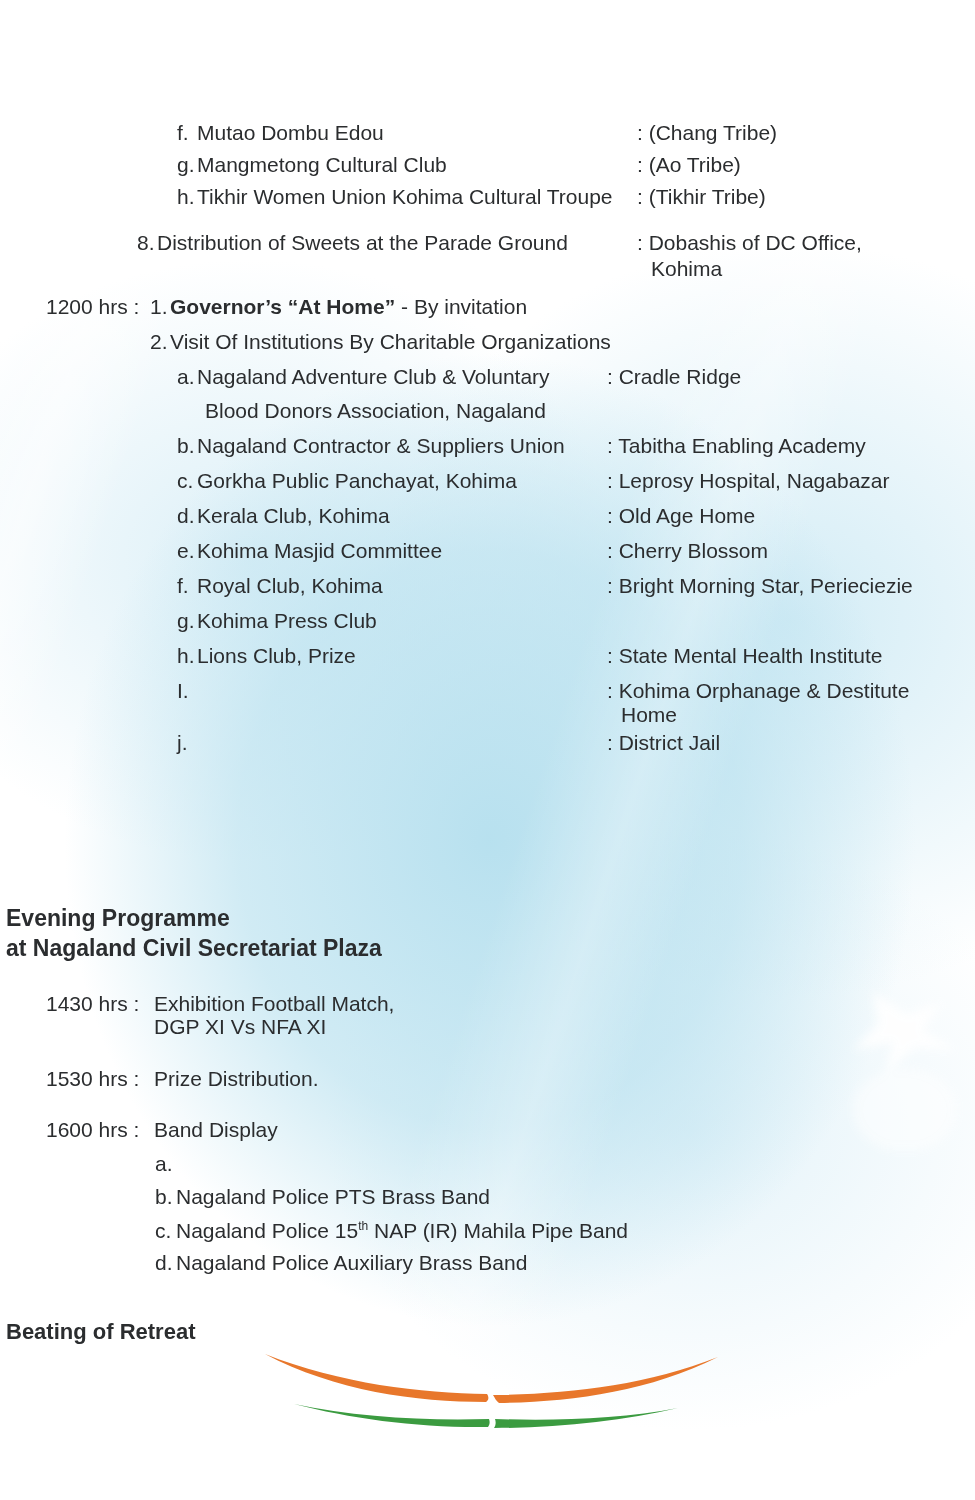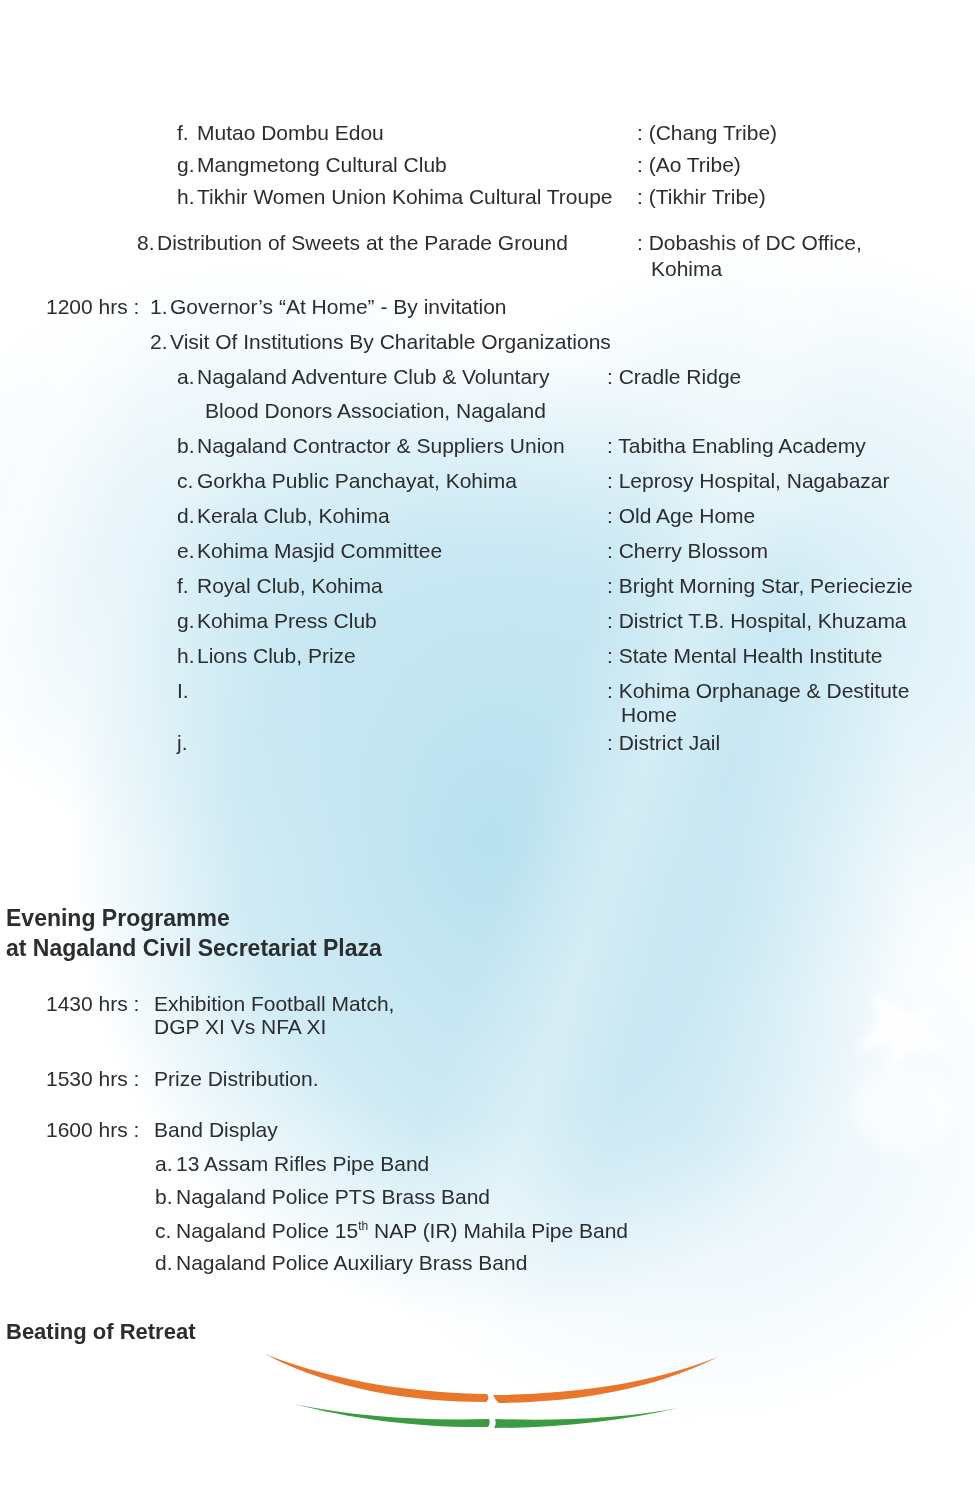--- a/index.html
+++ b/index.html
@@ -30,21 +30,21 @@
   .c-letter{left:177px}
   .c-name{left:197px}
   .c-name2{left:205px}
   .c-vtop{left:637px}
   .c-vtop2{left:651px}
   .c-venue{left:607px}
   .c-venue2{left:621px}
   .c-bletter{left:155px}
   .c-btext{left:176px}
   .c-etext{left:154px}
-  .bold{font-weight:normal}
+  .bold{font-weight:bold}
   .condensed{transform:scaleX(0.85);transform-origin:0 50%;display:inline-block;}
   .heading{position:absolute;left:0;width:975px;font-weight:bold;font-size:23px;line-height:30px;height:30px;margin-left:6px;}
   .footer-heading{font-size:22px;}
   .sup{font-size:12px;position:relative;top:-8px;}
   .decor{position:absolute;pointer-events:none;}
   .sparkle{filter:blur(5px);opacity:0.9;}
 </style>
 </head>
 <body>
 
@@ -114,21 +114,20 @@
   <span class="c-venue">: Cherry Blossom</span>
 </div>
 <div class="row" style="top:573px">
   <span class="c-letter">f.</span>
   <span class="c-name">Royal Club, Kohima</span>
   <span class="c-venue">: Bright Morning Star, Perieciezie</span>
 </div>
 <div class="row" style="top:608px">
   <span class="c-letter">g.</span>
   <span class="c-name">Kohima Press Club</span>
-  <span class="c-venue">: District T.B. Hospital, Khuzama</span>
 </div>
 <div class="row" style="top:643px">
   <span class="c-letter">h.</span>
   <span class="c-name">Lions Club, Prize</span>
   <span class="c-venue">: State Mental Health Institute</span>
 </div>
 <div class="row" style="top:678px">
   <span class="c-letter">I.</span>
   <span class="c-venue">: Kohima Orphanage &amp; Destitute</span>
 </div>
@@ -154,21 +153,20 @@
   <span class="c-time">1530 hrs :</span>
   <span class="c-etext">Prize Distribution.</span>
 </div>
 <div class="row" style="top:1117px">
   <span class="c-time">1600 hrs :</span>
   <span class="c-etext">Band Display</span>
 </div>
 
 <div class="row" style="top:1151px">
   <span class="c-bletter">a.</span>
-  <span class="c-btext">13 Assam Rifles Pipe Band</span>
 </div>
 <div class="row" style="top:1184px">
   <span class="c-bletter">b.</span>
   <span class="c-btext">Nagaland Police PTS Brass Band</span>
 </div>
 <div class="row" style="top:1218px">
   <span class="c-bletter">c.</span>
   <span class="c-btext"><span>Nagaland Police 15</span><span class="sup">th</span><span> NAP (IR) Mahila Pipe Band</span></span>
 </div>
 <div class="row" style="top:1250px">

